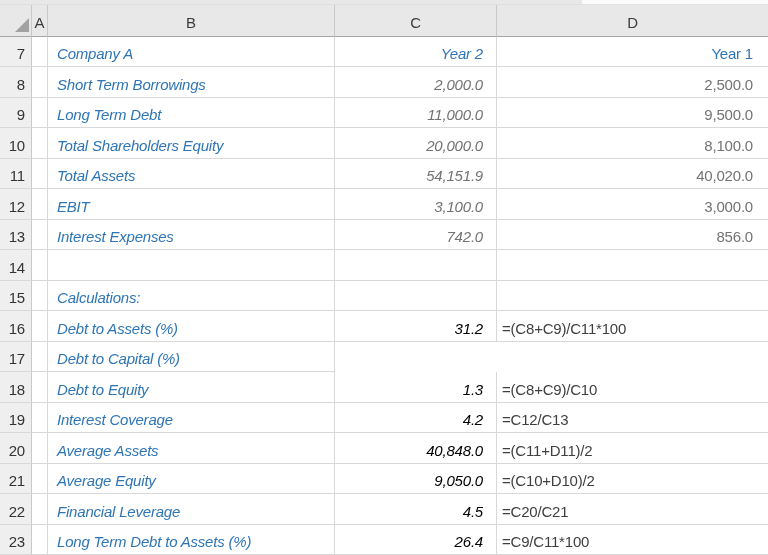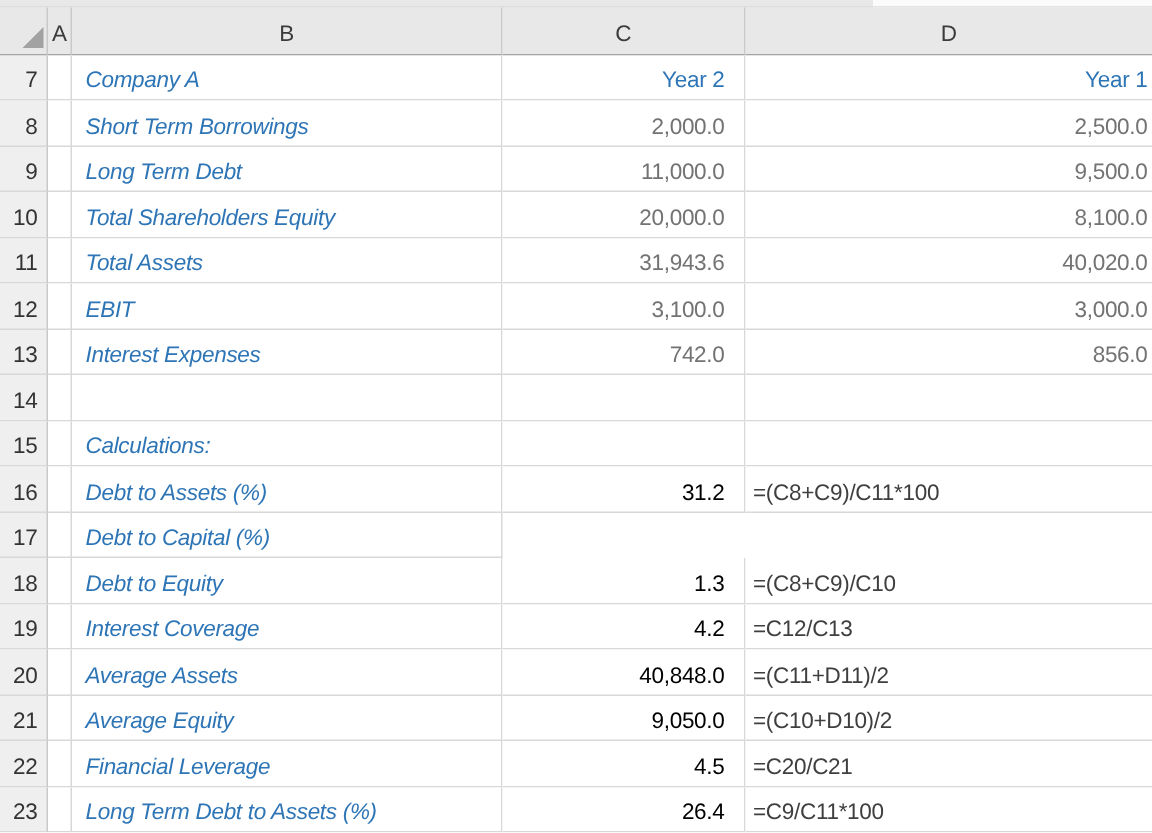--- a/index.html
+++ b/index.html
@@ -41,22 +41,22 @@
     border-right:1px solid #c9c9c9; border-bottom:1px solid #d8d8d8;
     overflow:hidden;
   }
   .cell {
     display:flex; align-items:flex-end; background:#fff;
     border-right:1px solid #d8d8d8; border-bottom:1px solid #d8d8d8;
     padding-bottom:4px; overflow:hidden; white-space:nowrap; cursor:cell;
   }
   .colD.cell { border-right:none; }
   .colB.cell { padding-left:9px; justify-content:flex-start;font-style:italic; }
-  .colC.cell { padding-right:13px; justify-content:flex-end; }
-  .colD.cell { padding-right:3px; justify-content:flex-end; }
+  .colC.cell { padding-right:13px; justify-content:flex-end;font-style:italic; }
+  .colD.cell { padding-right:15px; justify-content:flex-end; }
   .colD.cell.formula { justify-content:flex-start; padding-left:5px; padding-right:0;text-align:right; }
 
   .label   { color:#2e75b6; }
   .input   { color:#737373; }
   .calc    { color:#000000; }
   .formula { color:#3f3f3f; }
 </style>
 </head>
 <body>
 
@@ -103,21 +103,21 @@
         <div class="rh">10</div>
         <div class="cell colA"></div>
         <div class="cell colB label">Total Shareholders Equity</div>
         <div class="cell colC input">20,000.0</div>
         <div class="cell colD input">8,100.0</div>
       </div>
       <div class="row">
         <div class="rh">11</div>
         <div class="cell colA"></div>
         <div class="cell colB label">Total Assets</div>
-        <div class="cell colC input">31,943.6</div>
+        <div class="cell colC input">54,151.9</div>
         <div class="cell colD input">40,020.0</div>
       </div>
       <div class="row">
         <div class="rh">12</div>
         <div class="cell colA"></div>
         <div class="cell colB label">EBIT</div>
         <div class="cell colC input">3,100.0</div>
         <div class="cell colD input">3,000.0</div>
       </div>
       <div class="row">

